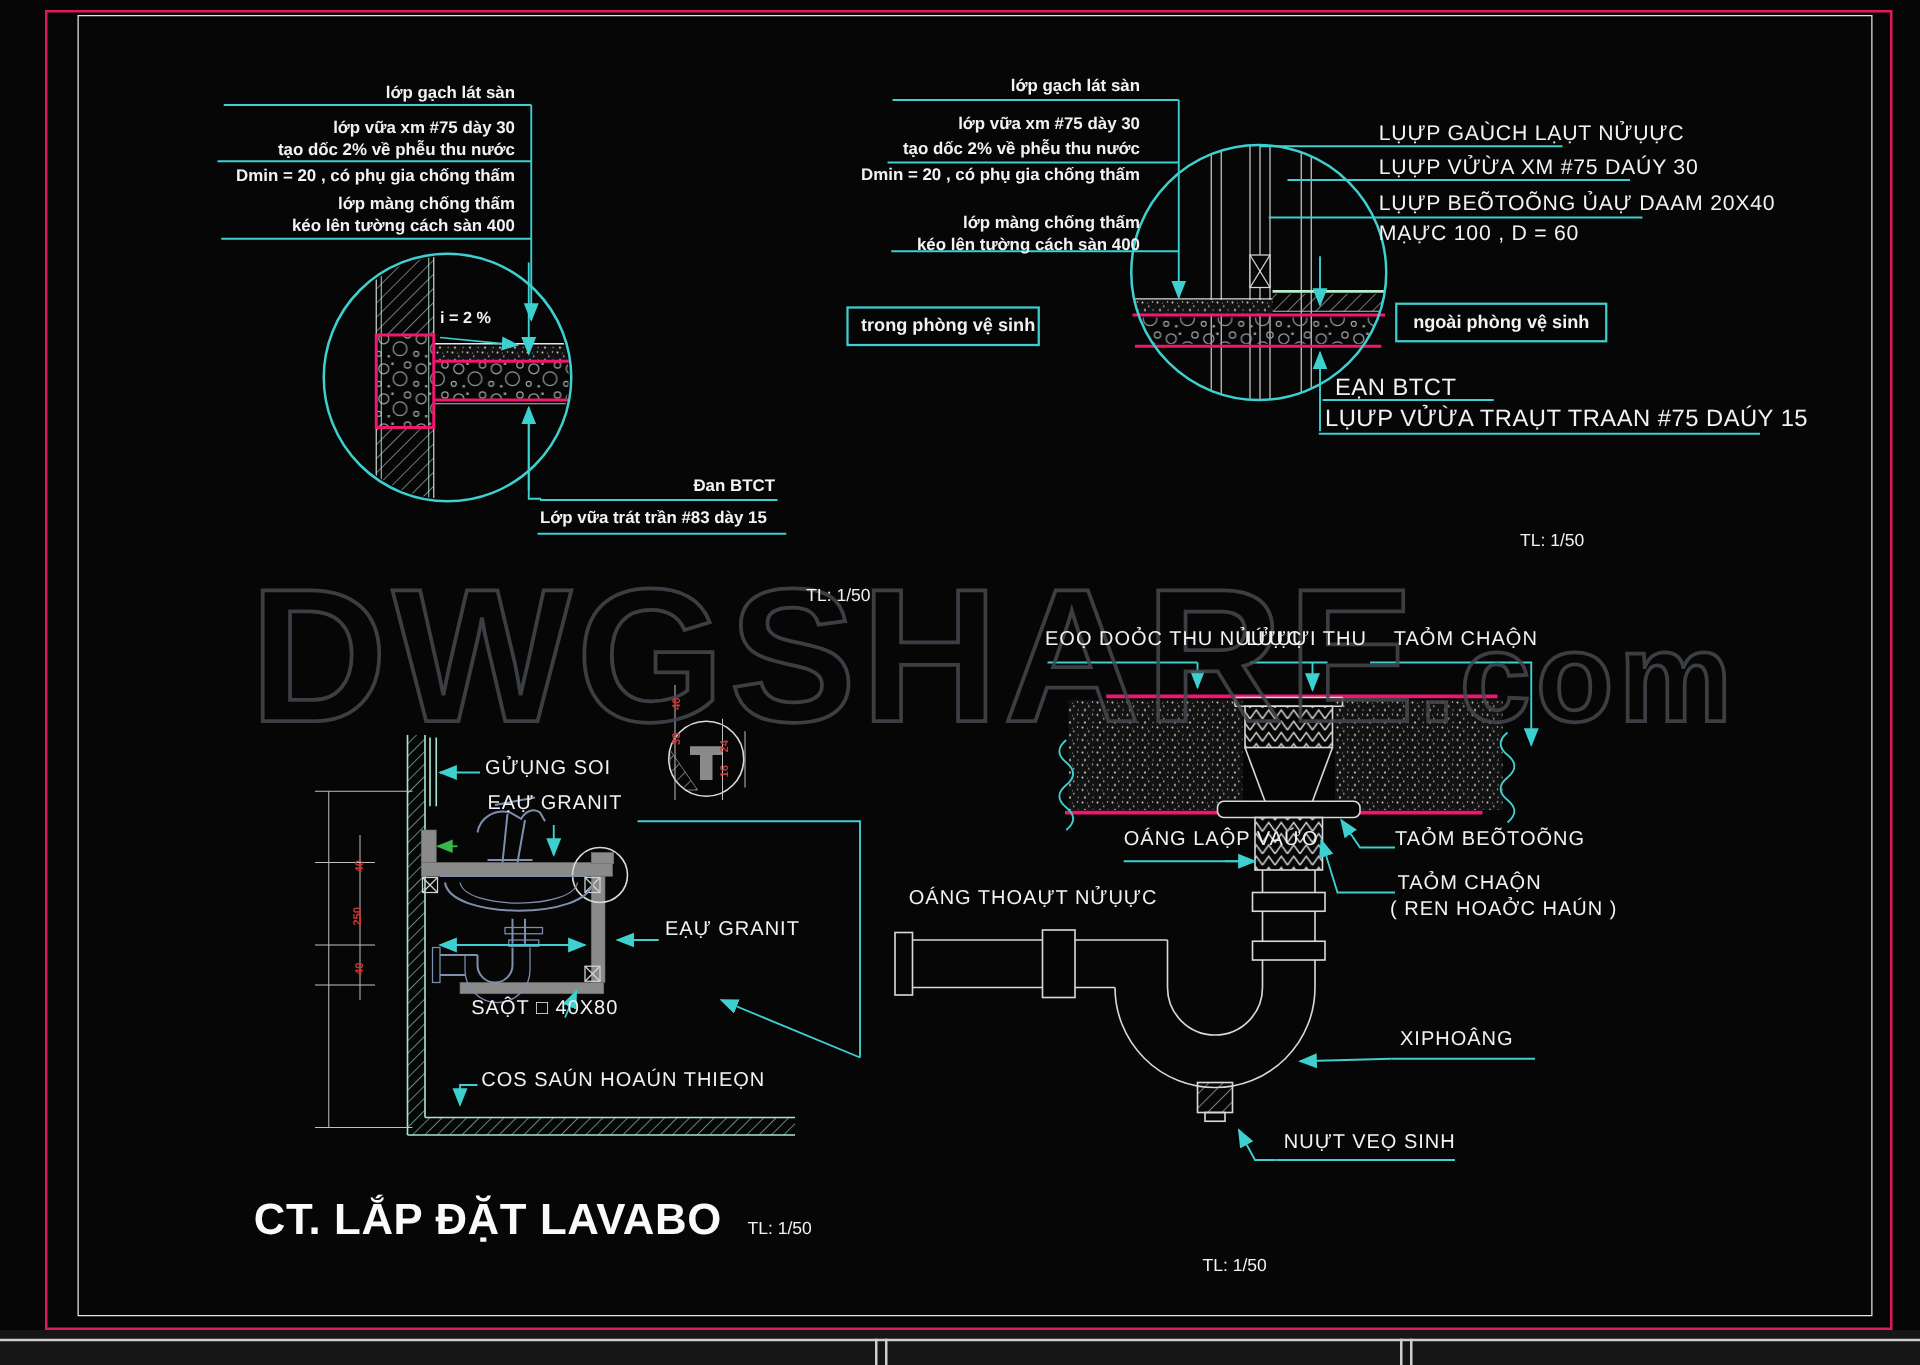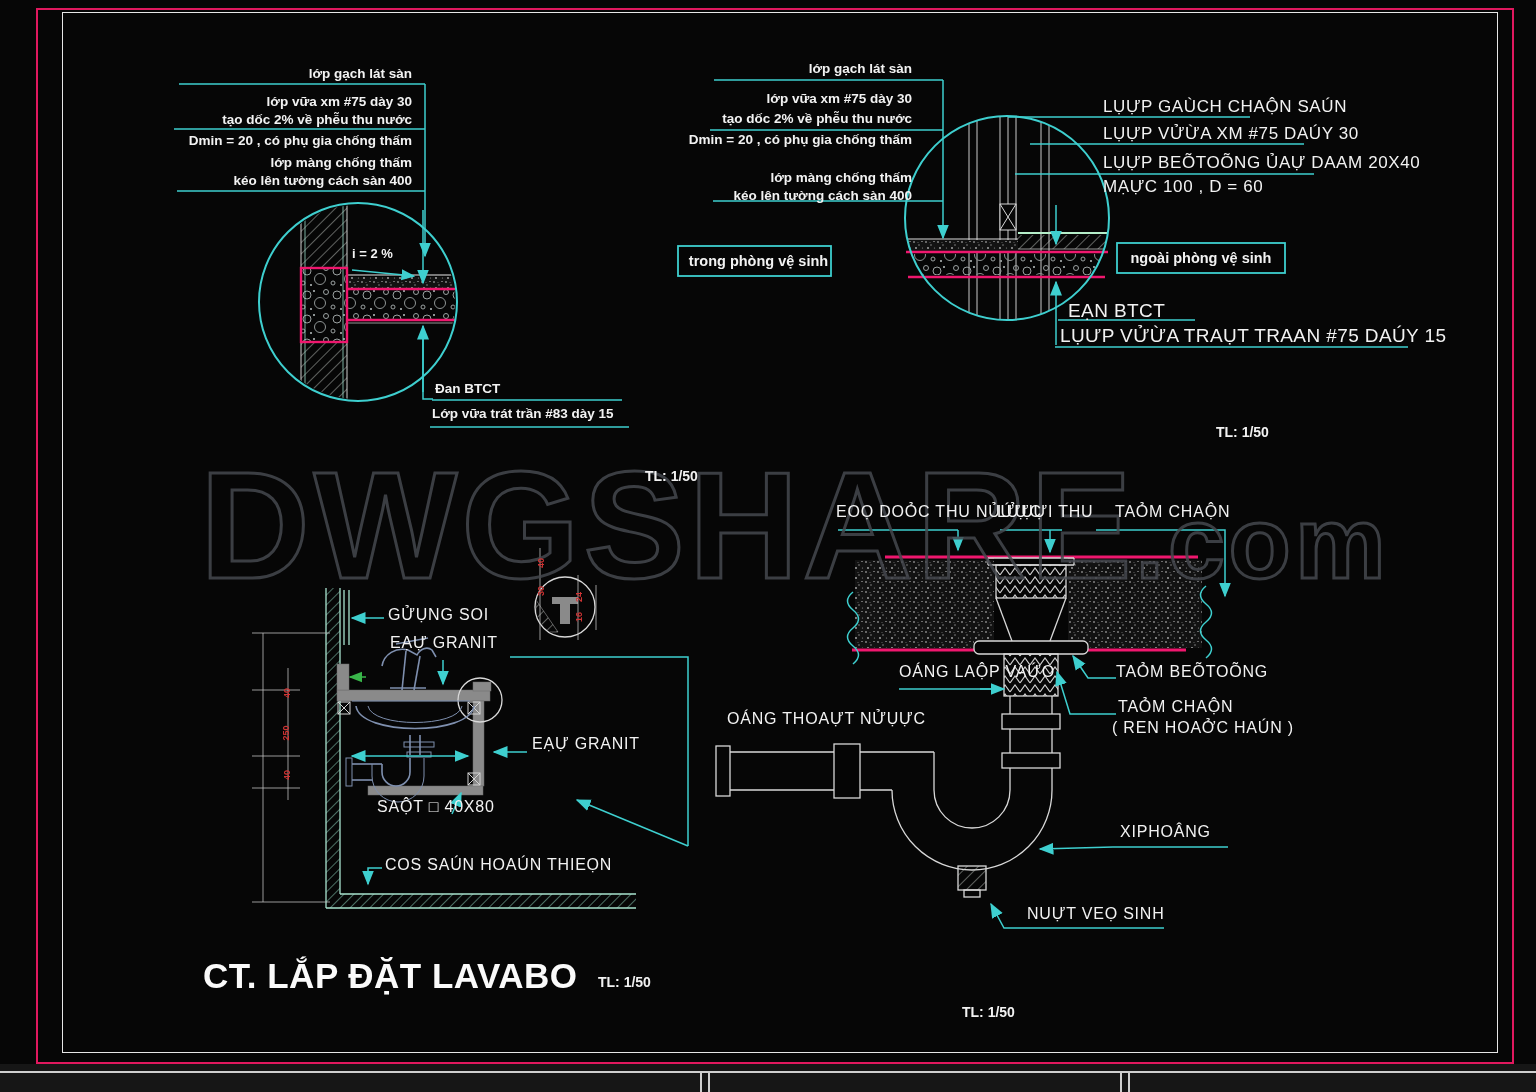--- a/index.html
+++ b/index.html
@@ -6,21 +6,21 @@
   #stage { position:relative; width:1536px; height:1092px; background:#060606; overflow:hidden;
            font-family:"Liberation Sans",sans-serif; }
   .lbl { position:absolute; color:#f2f2f2; font-family:"Liberation Sans",sans-serif;
          white-space:nowrap; z-index:4; }
   .note { font-size:13.5px; font-weight:bold; text-align:right; width:330px; }
   .vni { font-size:17px; letter-spacing:0.6px; }
   .vni-sm { font-size:16px; letter-spacing:0.8px; }
   .callout { font-size:13.5px; font-weight:bold; }
   .callout-lg { font-size:19px; letter-spacing:0.4px;text-align:center; }
   .title { font-size:35px; font-weight:bold; letter-spacing:0.5px; color:#fafafa; }
-  .scale { font-size:14px; font-weight:bold; }
+  .scale { font-size:14px; font-weight:normal; }
   .slope { font-size:13px; font-weight:bold; }
   .dim { position:absolute; font-size:9px; color:#d03434; z-index:4; font-weight:bold;
          transform:rotate(-90deg); transform-origin:center center; font-family:"Liberation Sans",sans-serif;}
   .boxlbl { position:absolute; display:flex; align-items:center; justify-content:center;
             font-size:14.5px; font-weight:bold; color:#f2f2f2; z-index:4;
             font-family:"Liberation Sans",sans-serif; }
   #border-pink { position:absolute; left:36px; top:8px; width:1474px; height:1052px;
                  border:2px solid #e0185e; z-index:1; }
   #border-white { position:absolute; left:62px; top:12px; width:1434px; height:1039px;
                   border:1.5px solid #e6e6e6; z-index:1; }
@@ -320,31 +320,31 @@
 
   <div id="watermark"><span>DWGSHARE</span><span class="suffix">.com</span></div>
 
   <div class="lbl note" style="left:82px;top:66px">lớp gạch lát sàn</div>
   <div class="lbl note" style="left:82px;top:94px">lớp vữa xm #75 dày 30</div>
   <div class="lbl note" style="left:82px;top:112px">tạo dốc 2% về phễu thu nước</div>
   <div class="lbl note" style="left:82px;top:133px">Dmin = 20 , có phụ gia chống thấm</div>
   <div class="lbl note" style="left:82px;top:155px">lớp màng chống thấm</div>
   <div class="lbl note" style="left:82px;top:173px">kéo lên tường cách sàn 400</div>
   <div class="lbl slope" style="left:352px;top:246px">i = 2 %</div>
-  <div class="lbl callout" style="left:435px;top:381px;width:185px;text-align:left">Đan BTCT</div>
+  <div class="lbl callout" style="left:435px;top:381px;width:185px;text-align:right">Đan BTCT</div>
   <div class="lbl callout" style="left:432px;top:406px">Lớp vữa trát trần #83 dày 15</div>
   <div class="lbl scale" style="left:645px;top:468px">TL: 1/50</div>
 
   <div class="lbl note" style="left:582px;top:61px">lớp gạch lát sàn</div>
   <div class="lbl note" style="left:582px;top:91px">lớp vữa xm #75 dày 30</div>
   <div class="lbl note" style="left:582px;top:111px">tạo dốc 2% về phễu thu nước</div>
   <div class="lbl note" style="left:582px;top:132px">Dmin = 20 , có phụ gia chống thấm</div>
   <div class="lbl note" style="left:582px;top:170px">lớp màng chống thấm</div>
   <div class="lbl note" style="left:582px;top:188px">kéo lên tường cách sàn 400</div>
-  <div class="lbl vni" style="left:1103px;top:97px">LỤỰP GAÙCH CHAỘN SAÚN</div>
+  <div class="lbl vni" style="left:1103px;top:97px">LỤỰP GAÙCH LẠỤT NỬỤỰC</div>
   <div class="lbl vni" style="left:1103px;top:124px">LỤỰP VỬỪA XM #75 DAÚY 30</div>
   <div class="lbl vni" style="left:1103px;top:153px">LỤỰP BEÕTOÕNG ỦAỰ DAAM 20X40</div>
   <div class="lbl vni" style="left:1103px;top:177px">MẠỰC 100 , D = 60</div>
   <div class="boxlbl" style="left:678px;top:246px;width:161px;height:30px">trong phòng vệ sinh</div>
   <div class="boxlbl" style="left:1117px;top:243px;width:168px;height:30px">ngoài phòng vệ sinh</div>
   <div class="lbl callout-lg" style="left:1068px;top:300px">EẠN BTCT</div>
   <div class="lbl callout-lg" style="left:1060px;top:325px">LỤƯP VỬỪA TRAỤT TRAAN #75 DAÚY 15</div>
   <div class="lbl scale" style="left:1216px;top:424px">TL: 1/50</div>
 
   <div class="lbl vni-sm" style="left:388px;top:606px">GỬỤNG SOI</div>

